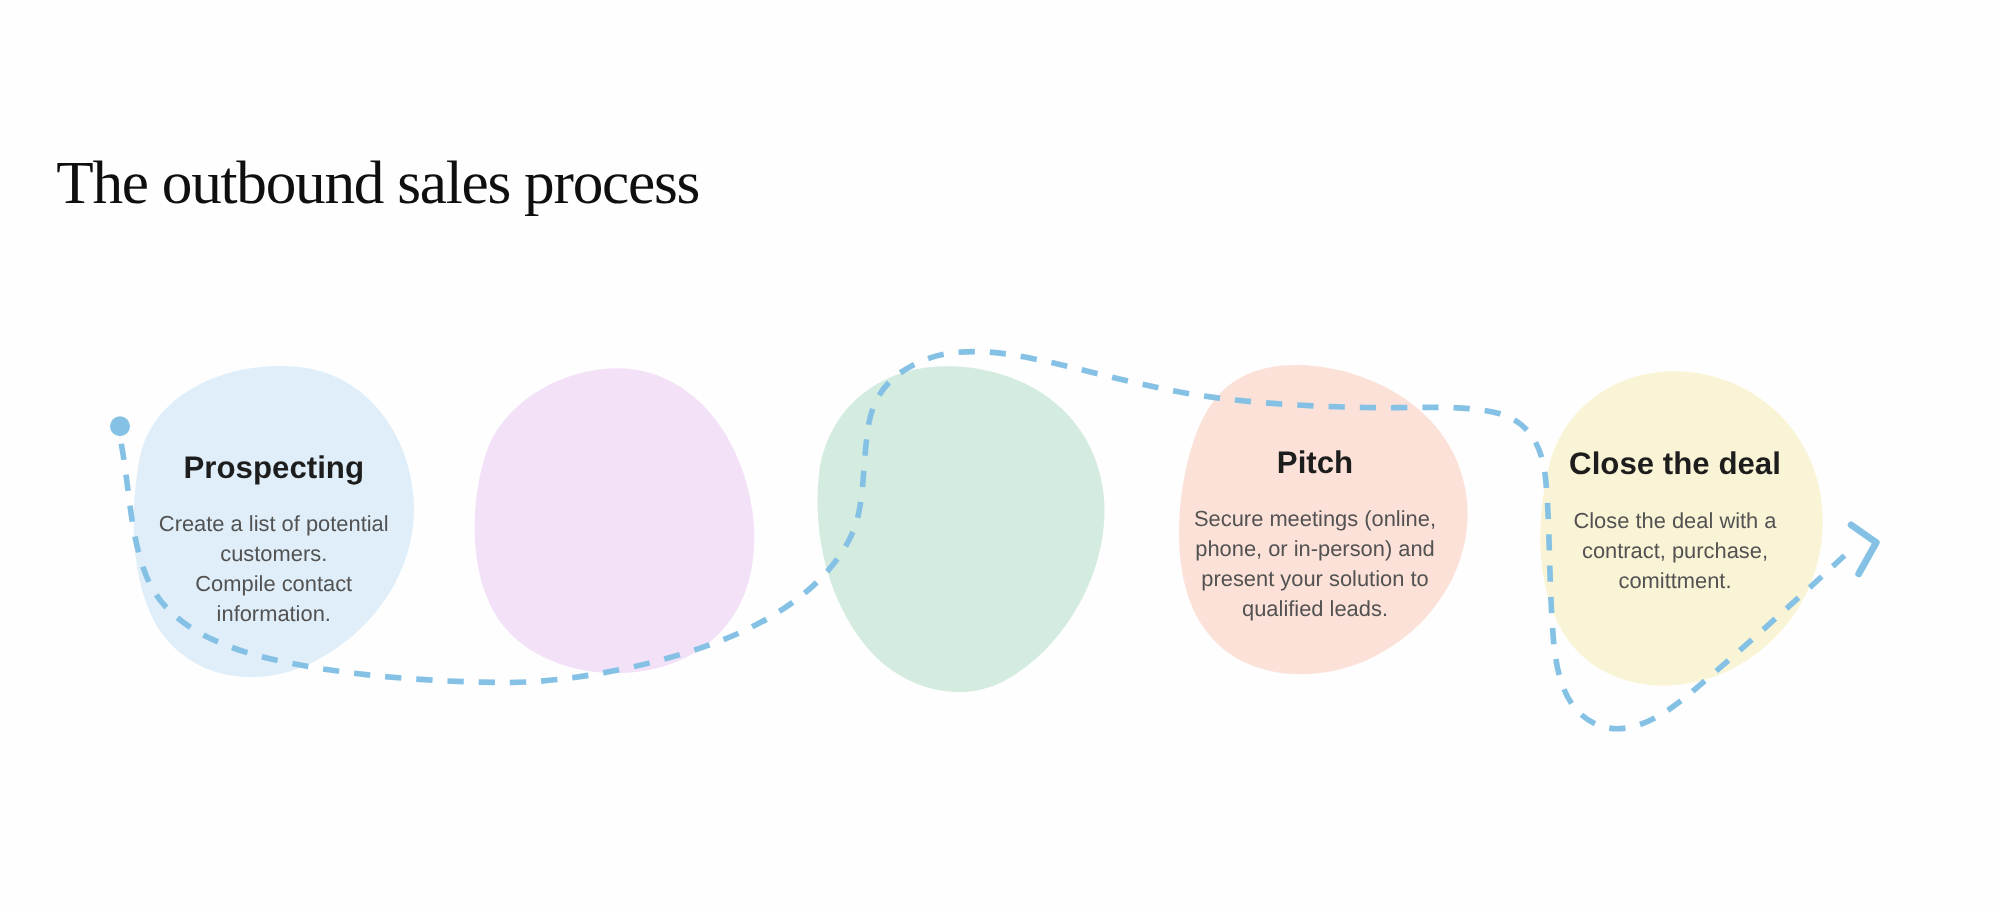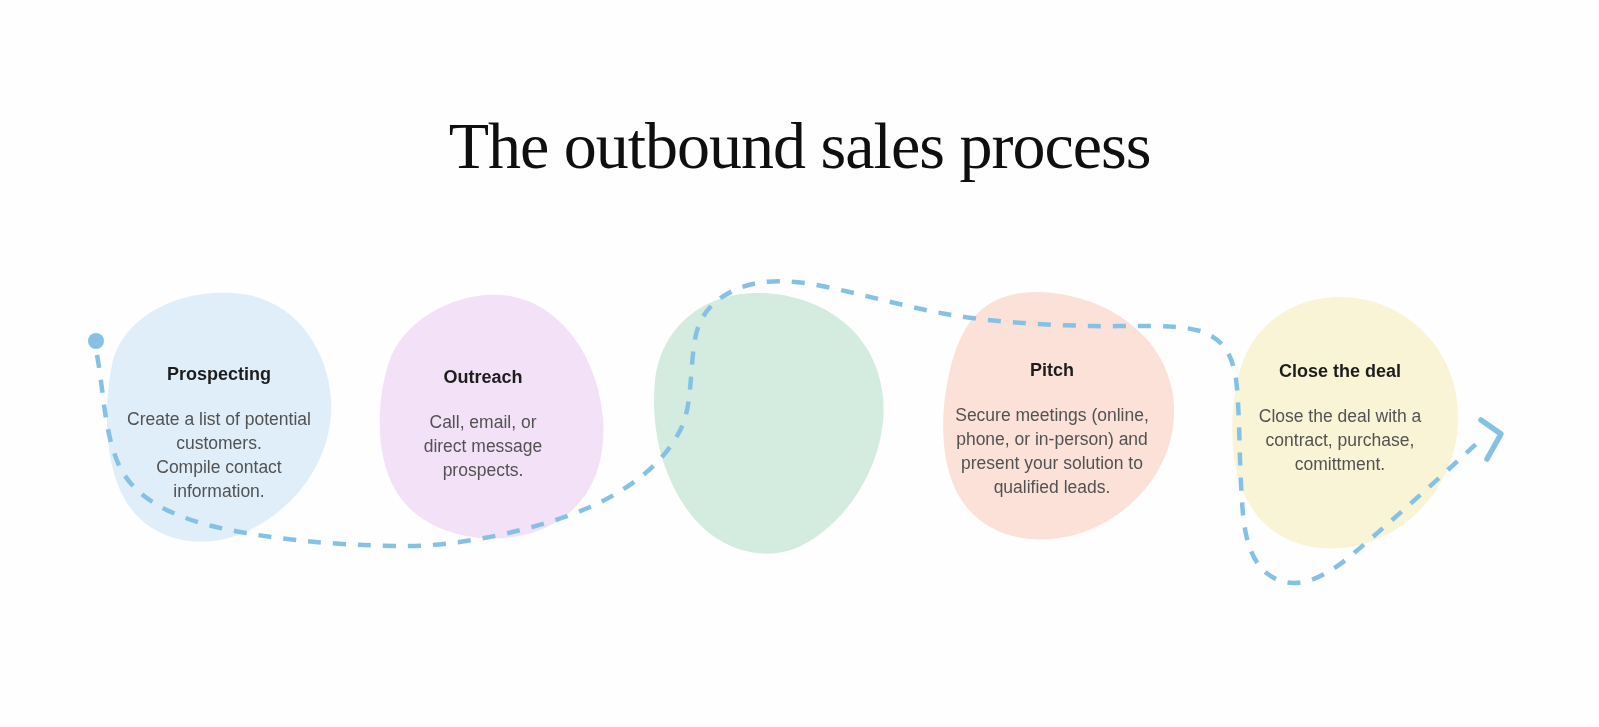--- a/index.html
+++ b/index.html
@@ -14,43 +14,44 @@
     background: #fefefe;
     overflow: hidden;
     font-family: "Liberation Sans", sans-serif;
   }
   .main-title {
     position: absolute;
     top: 96px;
     left: 0;
     right: 0;
     margin: 0;
-    text-align: center;
+    text-align: left;
     font-family: "Liberation Serif", serif;
     font-weight: 400;
-    font-size: 66px;
+    font-size: 49px;
     line-height: 100px;
     letter-spacing: -1px;
     color: #0f0f0f;
+    padding-left: 45px;
   }
   .scene {
     position: absolute;
     top: 0;
     left: 0;
     width: 1599px;
     height: 727px;
   }
   .step {
     position: absolute;
     transform: translateX(-50%);
     text-align: center;
   }
   .step-title {
     margin: 0 0 9px 0;
-    font-size: 18px;
+    font-size: 25px;
     line-height: 33px;
     font-weight: 600;
     color: #1d1d1d;
   }
   .step-desc {
     margin: 16px;
     font-size: 17.5px;
     line-height: 24px;
     color: #525252;
     white-space: pre-line;
@@ -93,26 +94,20 @@
   </svg>
 
   <div class="step" style="left:219px; top:358px; width:230px;">
     <h2 class="step-title">Prospecting</h2>
     <p class="step-desc">Create a list of potential
 customers.
 Compile contact
 information.</p>
   </div>
 
-  <div class="step" style="left:483px; top:361px; width:210px;">
-    <h2 class="step-title">Outreach</h2>
-    <p class="step-desc">Call, email, or
-direct message
-prospects.</p>
-  </div>
 
   <div class="step" style="left:766px; top:356px; width:230px;">
   </div>
 
   <div class="step" style="left:1052px; top:354px; width:250px;">
     <h2 class="step-title">Pitch</h2>
     <p class="step-desc">Secure meetings (online,
 phone, or in-person) and
 present your solution to
 qualified leads.</p>

